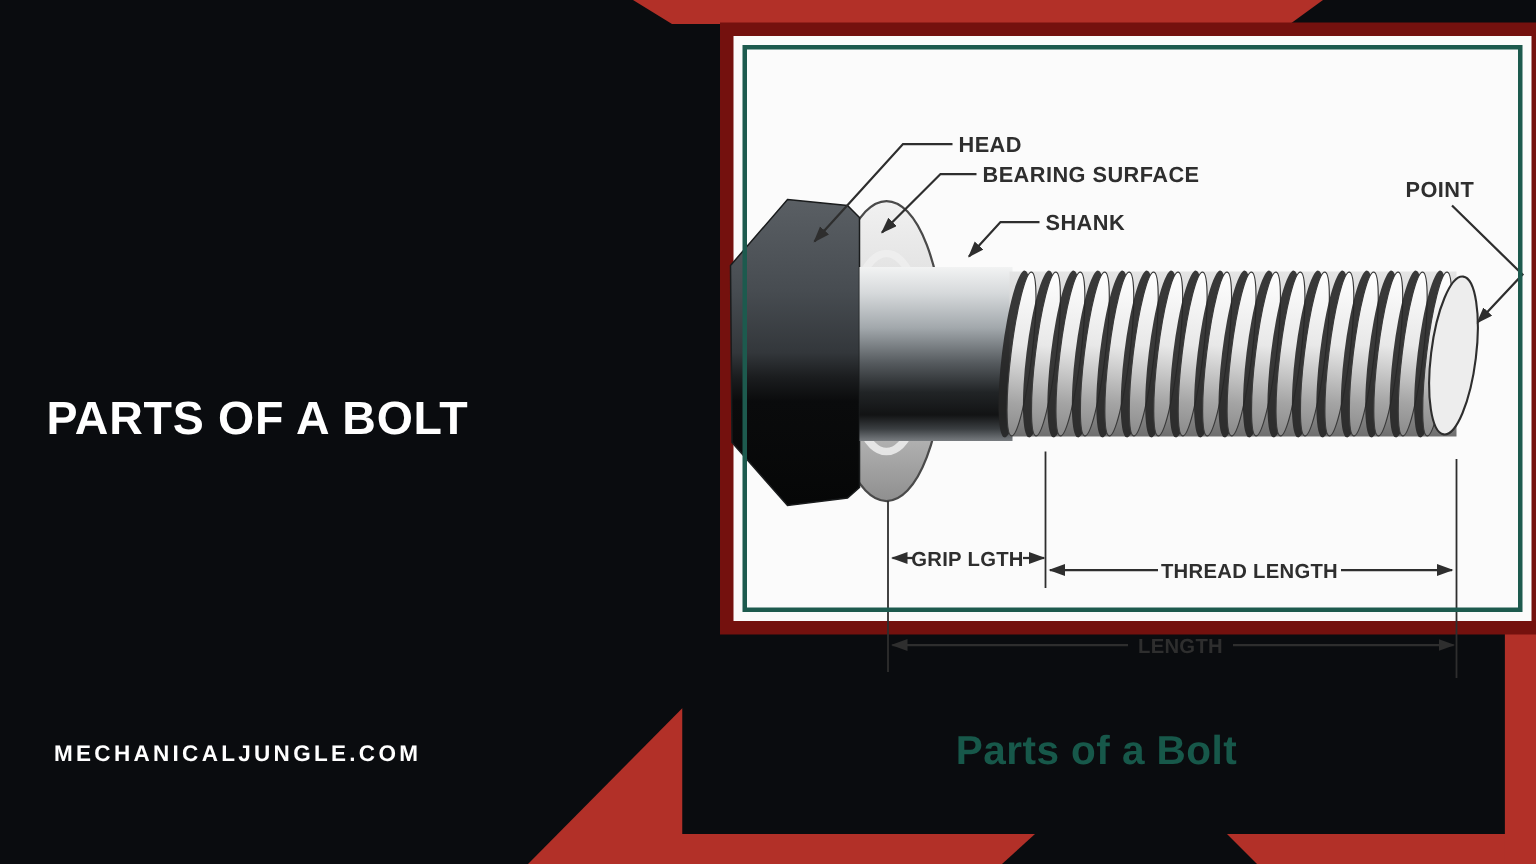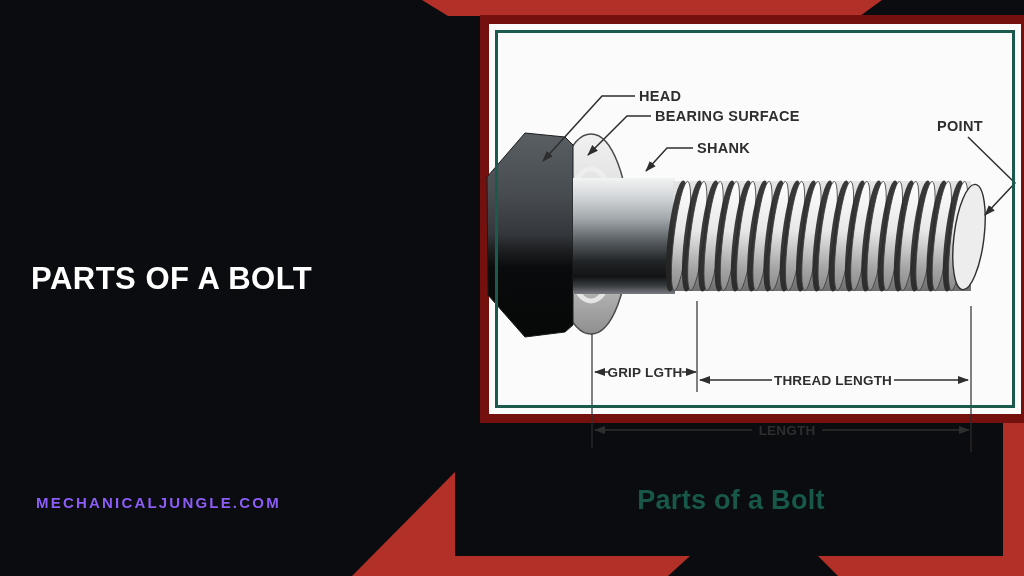--- a/index.html
+++ b/index.html
@@ -15,21 +15,21 @@
                clip-path:polygon(105px 2px,105px 106px,2px 106px);}
   .ribbon-bottom{left:450px;top:556px;width:574px;height:20px;background:var(--accent-red);}
   .ribbon-right{left:1003px;top:343px;width:21px;height:233px;background:var(--accent-red);
                 clip-path:polygon(0 0,21px 27px,21px 233px,0 233px);}
   .notch-bottom{left:660px;top:556px;width:185px;height:20px;background:var(--background);
                 clip-path:polygon(30px 0,158px 0,178px 20px,8px 20px);}
 
   
   .main-title{position:absolute;left:31px;top:261px;color:#ffffff;
               font-size:31px;font-weight:bold;letter-spacing:.5px;white-space:nowrap;}
-  .site-url{position:absolute;left:36px;top:494px;color:#8b5cf6;
+  .site-url{position:absolute;left:36px;top:494px;color:#ffffff;
             font-size:15px;font-weight:bold;letter-spacing:2.2px;white-space:nowrap;}
 
   
   .panel{position:absolute;left:480px;top:15px;width:550px;height:408px;
          background:var(--frame-maroon);}
   .panel-inner{position:absolute;left:9px;top:9px;right:9px;bottom:9px;background:var(--panel);}
   .panel-greenline{position:absolute;left:15px;top:15px;right:15px;bottom:15px;
                    border:3px solid var(--frame-green);pointer-events:none;}
   .diagram-svg{position:absolute;left:0;top:0;width:550px;height:541px;}
 

